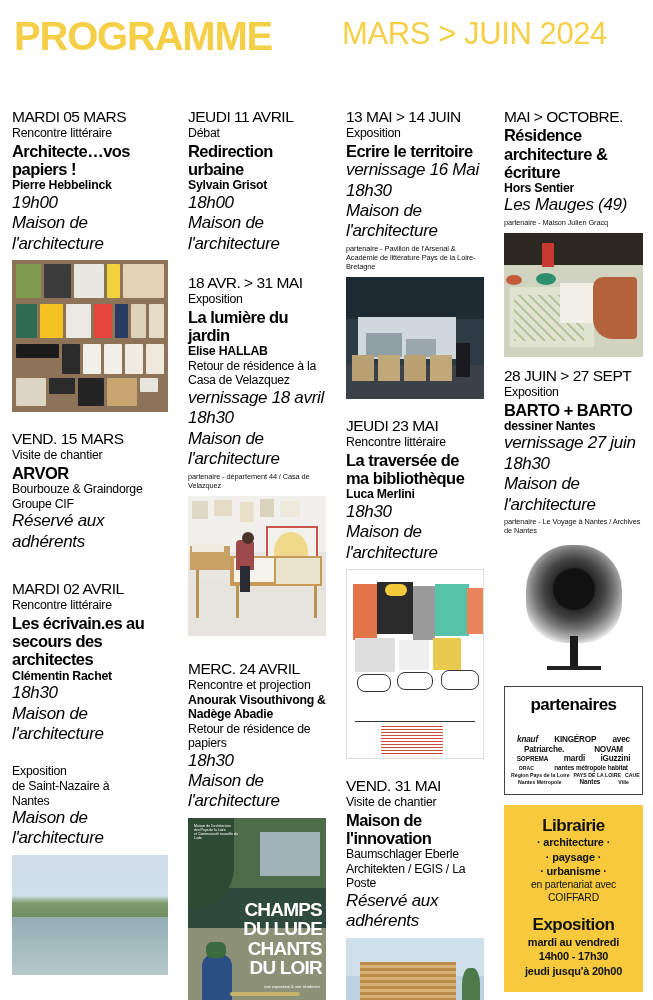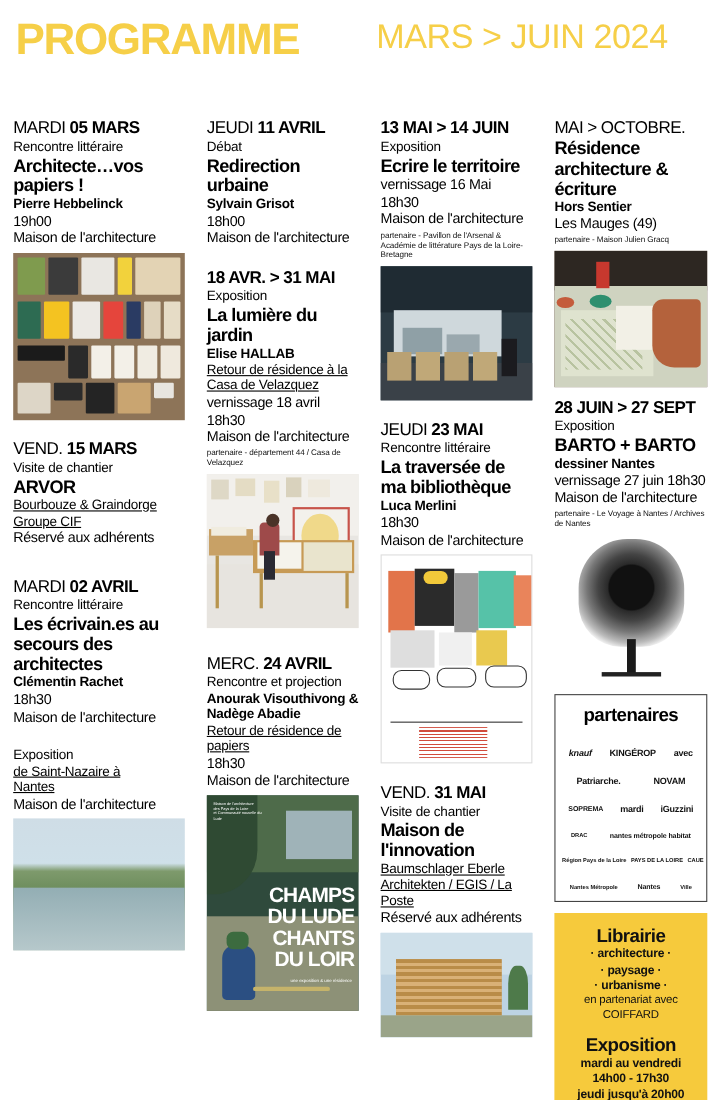--- a/index.html
+++ b/index.html
@@ -74,21 +74,21 @@
 
   
   .event { margin-bottom: 6px; }
   .ev-date {
     font-size: 15.5px;
     letter-spacing: -0.5px;
     line-height: 1.12;
     margin-bottom: 1px;
     color: #000;
   }
-  .ev-date b { font-weight: bold; }
+  .ev-date b { font-weight: normal; }
   .ev-kind {
     font-size: 12.3px;
     line-height: 1.2;
     letter-spacing: -0.2px;
     color: #000;
   }
   .ev-name {
     font-size: 16.5px;
     font-weight: bold;
     line-height: 1.1;
@@ -101,24 +101,24 @@
     font-weight: bold;
     line-height: 1.18;
     letter-spacing: -0.25px;
     color: #000;
   }
   .ev-note {
     font-size: 12.3px;
     line-height: 1.18;
     letter-spacing: -0.25px;
     color: #000;
-    text-decoration: underline;
   }
   .ev-it {
-    font-size: 13px;
+    font-size: 17px;
+    font-style: italic;
     line-height: 1.2;
     letter-spacing: -0.3px;
     color: #000;
   }
   .ev-partner {
     font-size: 7.4px;
     line-height: 1.22;
     letter-spacing: -0.1px;
     color: #111;
     margin-top: 2px;
@@ -188,21 +188,21 @@
     font-weight: bold;
     letter-spacing: -0.5px;
     margin-bottom: 7px;
     color: #000;
   }
   .plogos {
     display: flex;
     flex-wrap: wrap;
     justify-content: space-around;
     align-items: flex-start;
-    gap: 17px 4px;
+    gap: 1px 4px;
     margin-top: 21px;
   }
   .plogo {
     font-size: 8.2px;
     font-weight: bold;
     color: #111;
     text-align: center;
     line-height: 1.05;
     letter-spacing: -0.2px;
     white-space: nowrap;

